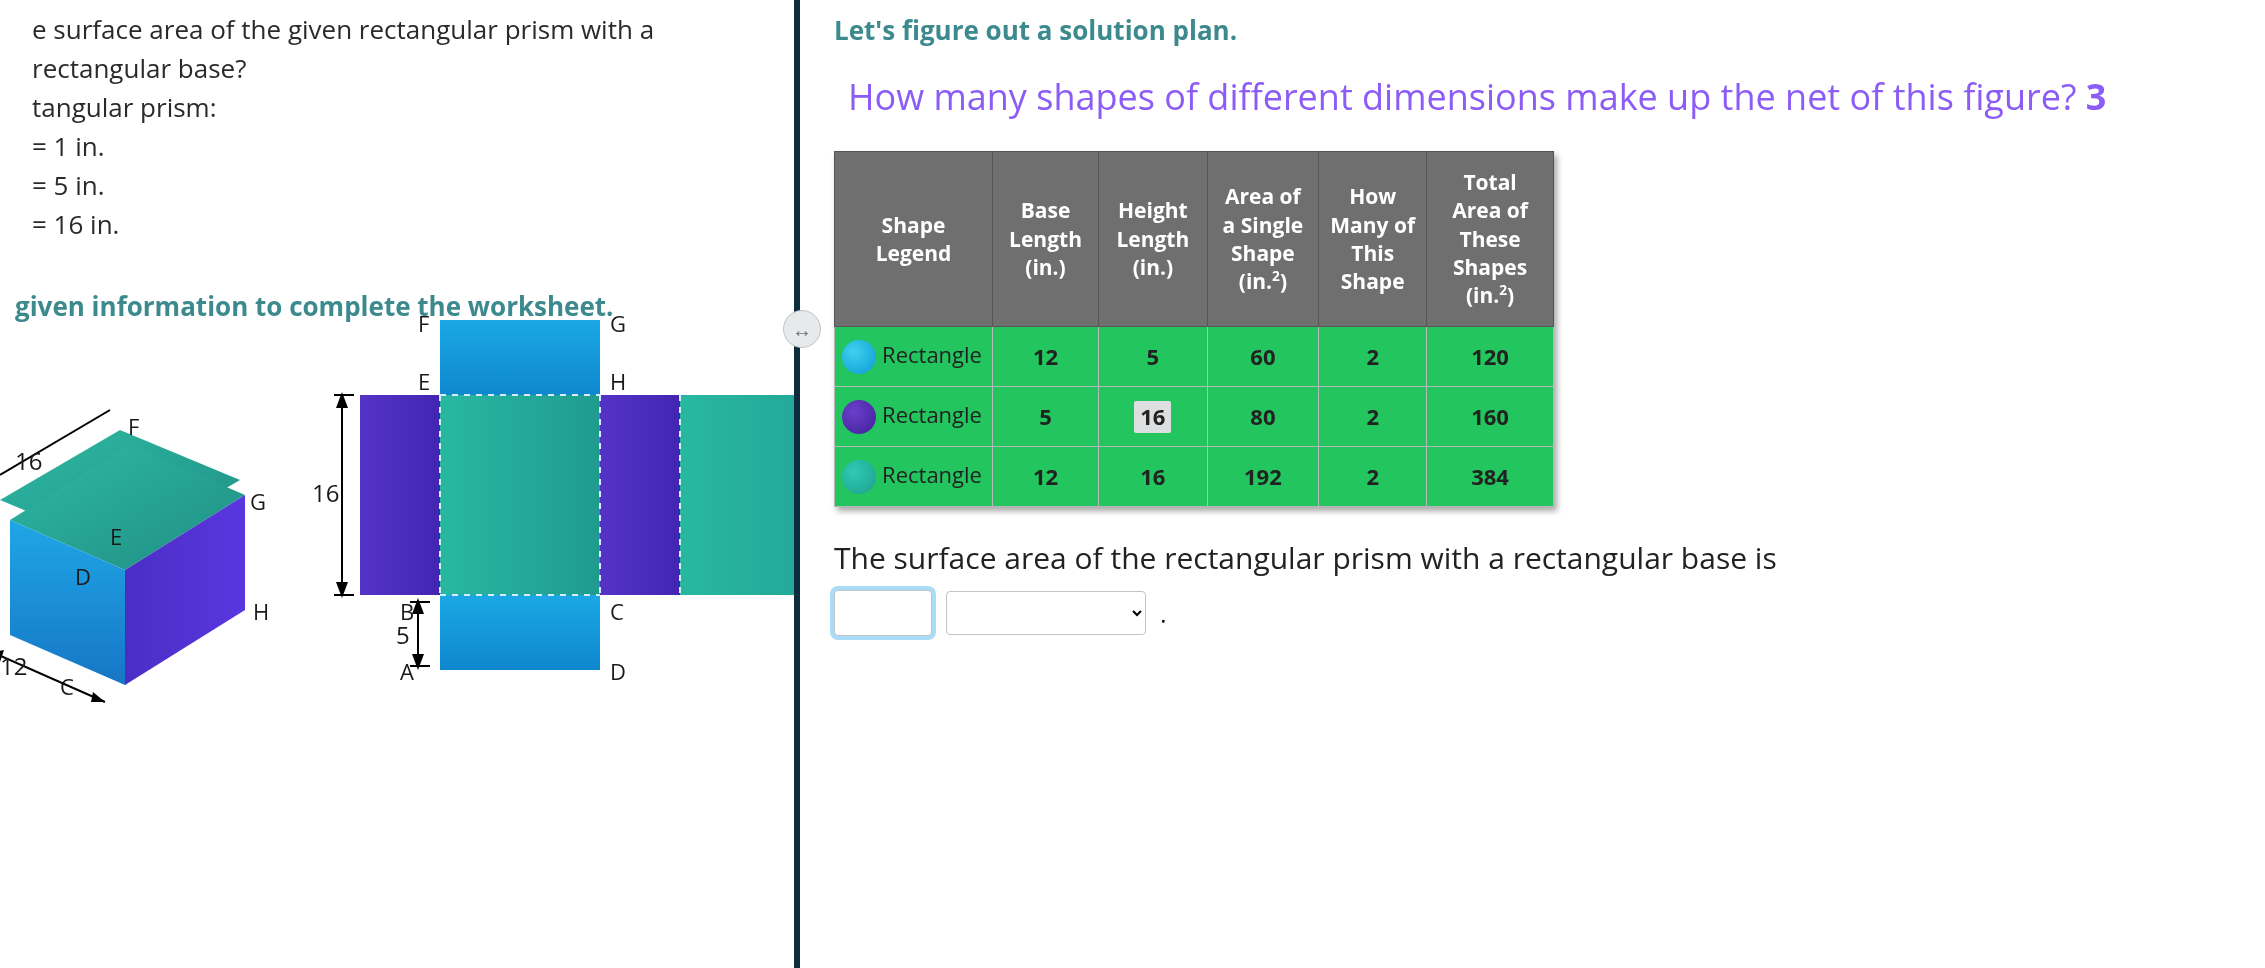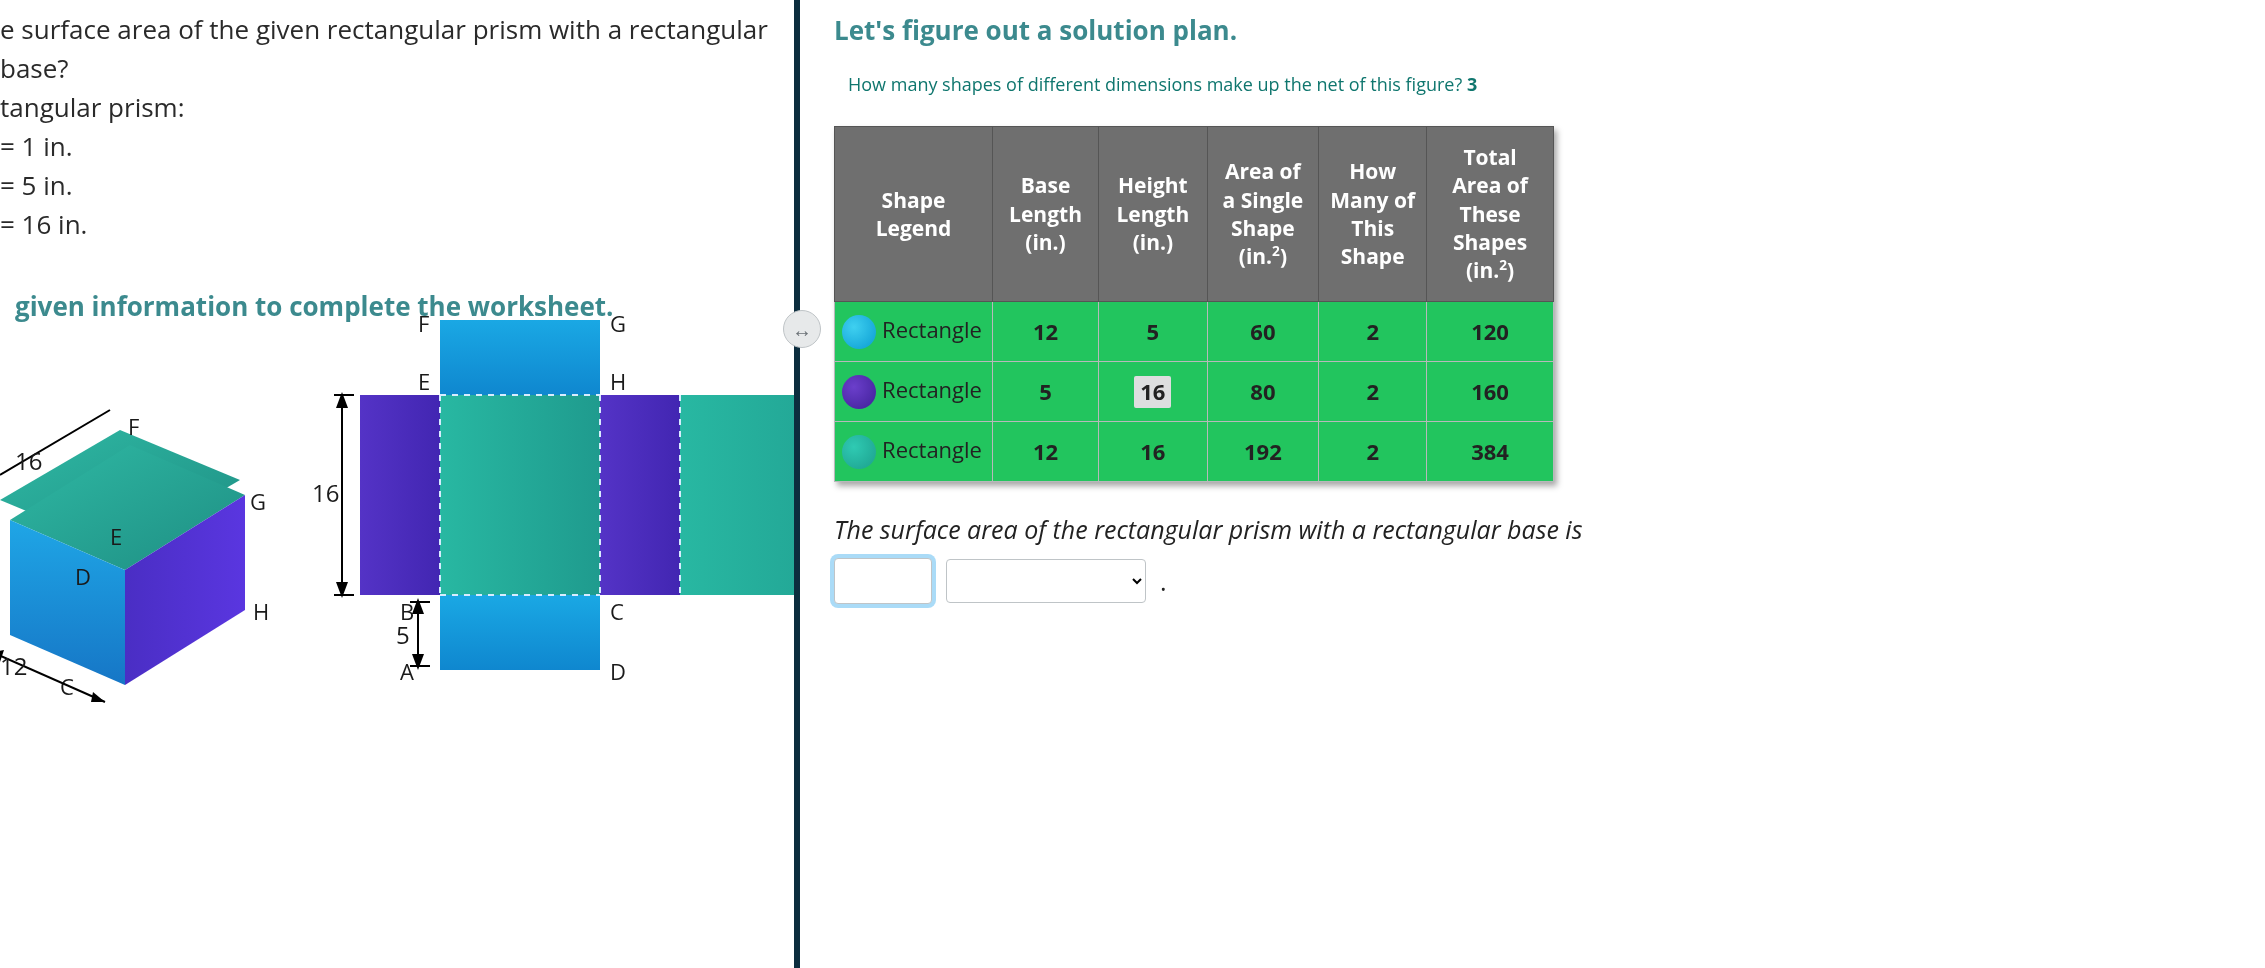--- a/index.html
+++ b/index.html
@@ -49,21 +49,21 @@
     color: #6a7176;
     z-index: 50;
   }
 
   
   .q-text {
     font-size: 26px;
     color: #2a2a2a;
     line-height: 1.5;
   }
-  .q-text .line { margin: 0; }
+  .q-text .line { margin: 0; padding-left: 32px; }
   .heading-instr {
     margin-top: 44px;
     font-size: 26px;
     font-weight: 700;
     color: #3c8a8e;
     padding-left: 15px;
   }
 
   .figure-area {
     position: absolute;
@@ -101,22 +101,22 @@
   .dim-label-big { font-size: 24px; }
 
   
   .plan-heading {
     font-size: 26px;
     font-weight: 700;
     color: #3c8a8e;
     margin: 0 0 24px 0;
   }
   .plan-q {
-    font-size: 18px;
-    color: #0f766e;
+    font-size: 36px;
+    color: #8b5cf6;
     margin: 0 0 30px 14px;
   }
   .plan-q .ans { font-weight: 700; }
 
   
   table.shapes {
     border-collapse: collapse;
     width: 720px;
     box-shadow: 3px 4px 6px rgba(0,0,0,0.35);
   }
@@ -157,23 +157,22 @@
   .sw3 { background: radial-gradient(circle at 35% 35%, #2fcab3, #1c9f8c); }
 
   .hilite {
     background: #dddedf;
     padding: 0 6px 2px;
     border-radius: 2px;
   }
 
   .answer-line {
     margin-top: 30px;
-    font-size: 25px;
+    font-size: 30px;
     color: #222;
-    font-style: italic;
   }
   .answer-controls {
     margin-top: 12px;
     display: flex;
     align-items: center;
     gap: 14px;
   }
   .ans-input {
     width: 98px;
     height: 46px;

